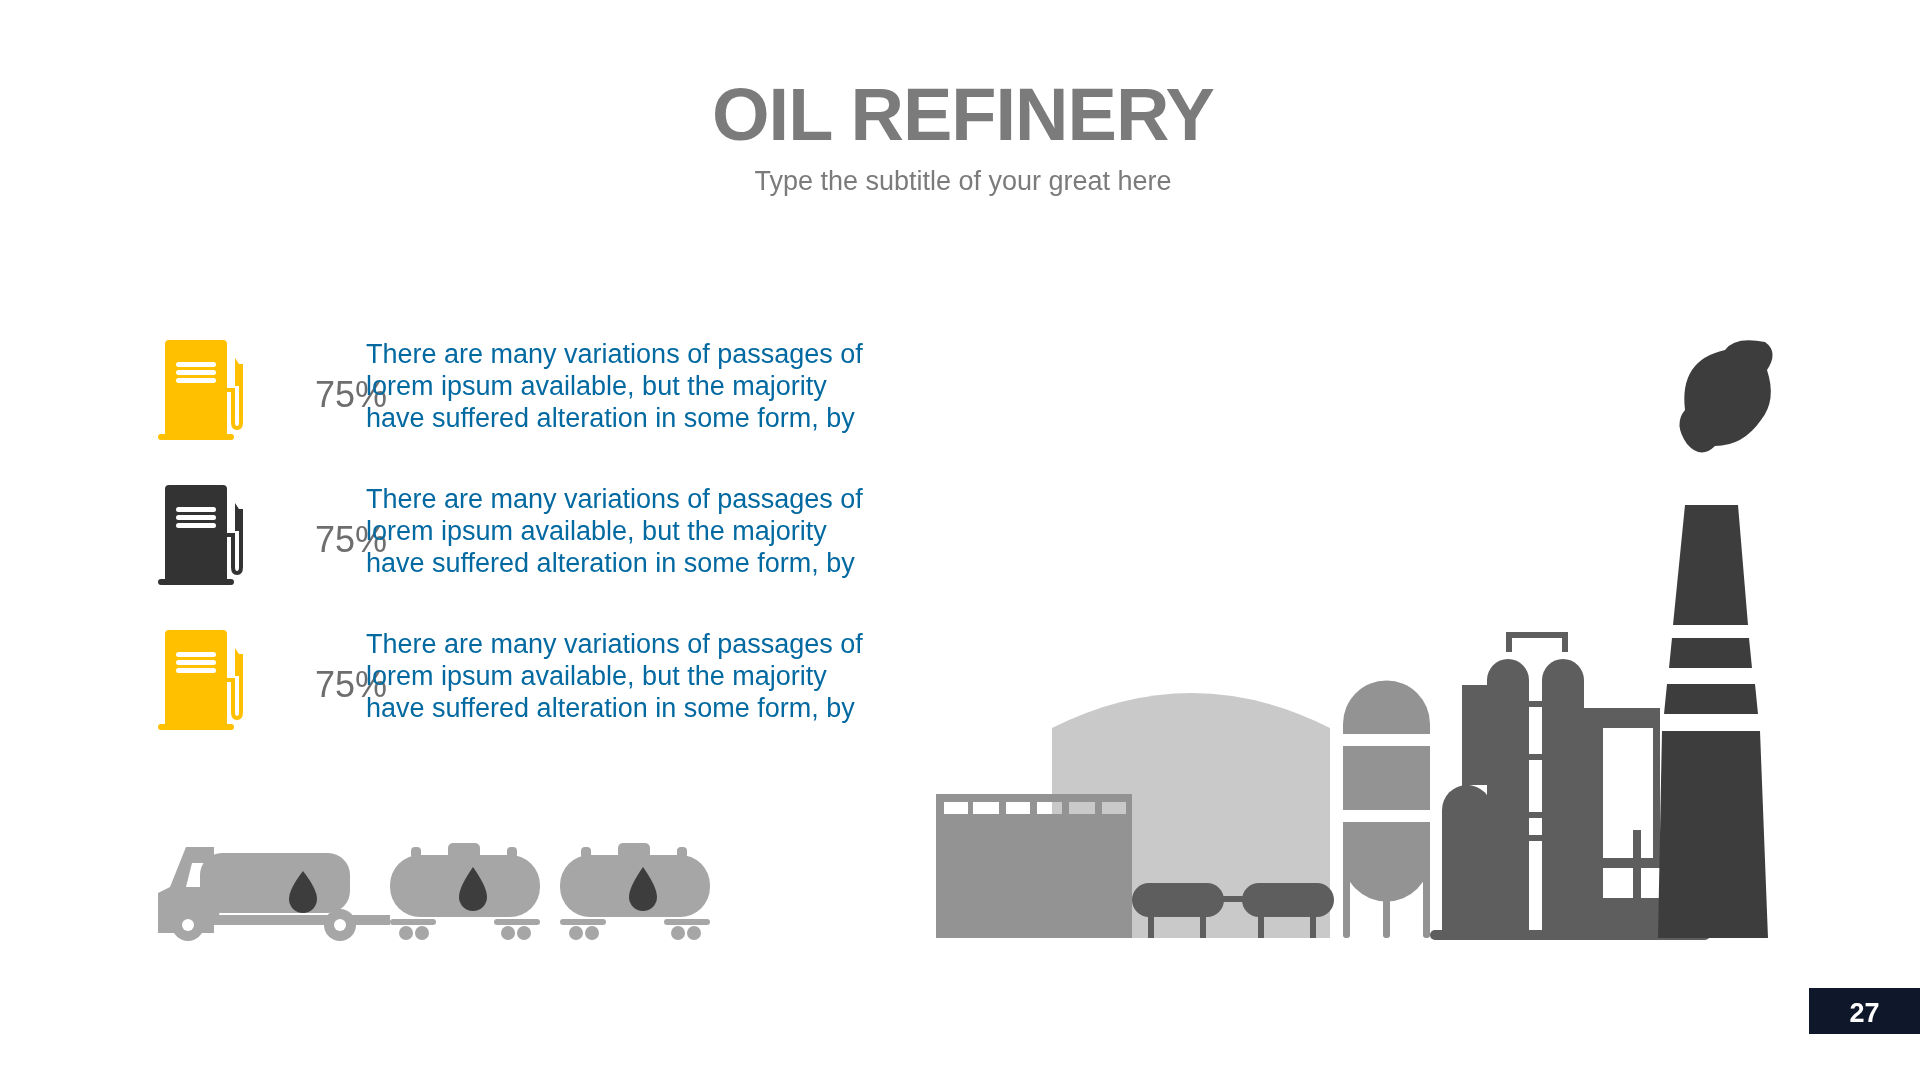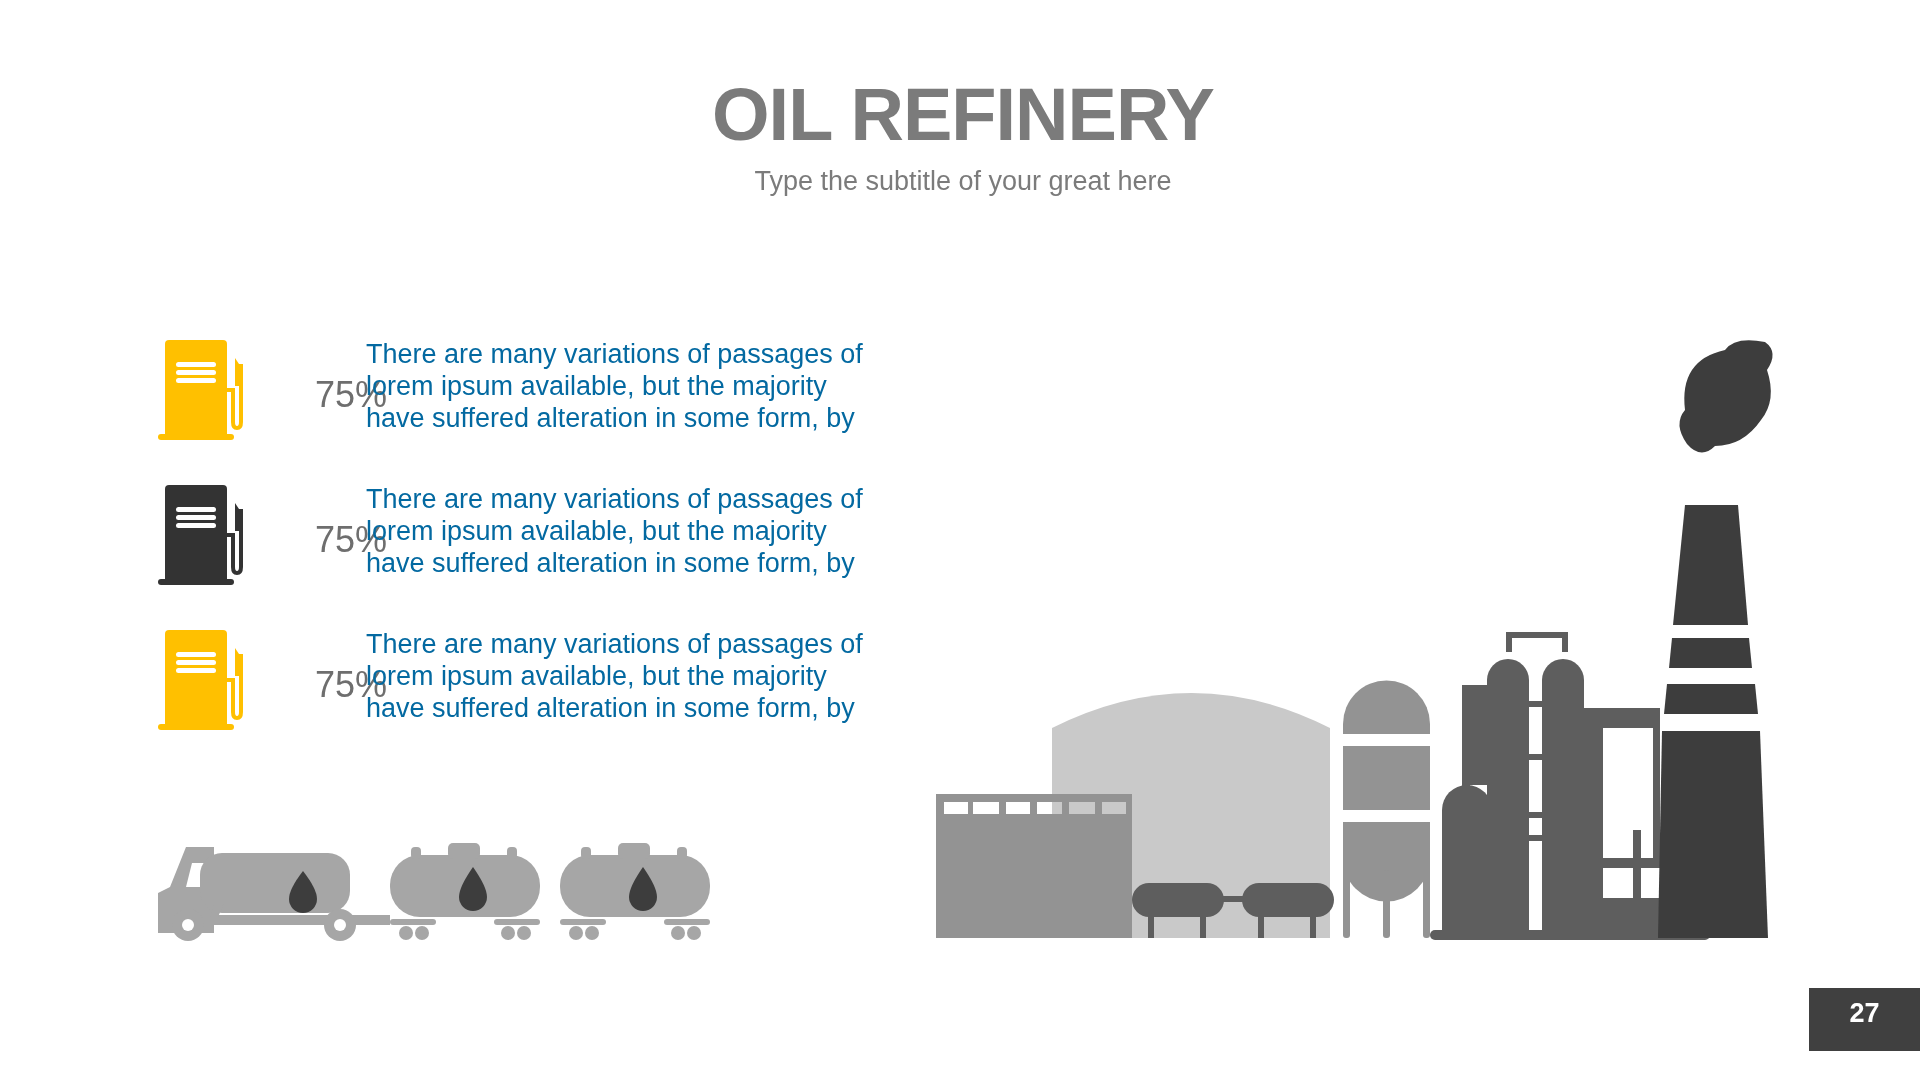--- a/index.html
+++ b/index.html
@@ -8,21 +8,21 @@
   .title { position:absolute; left:0; width:1926px; top:72px; text-align:center;
            font-size:74px; font-weight:bold; color:#7b7b7b; letter-spacing:-1px; }
   .subtitle { position:absolute; left:0; width:1926px; top:166px; text-align:center;
               font-size:27px; color:#7b7b7b; }
   .row { position:absolute; left:158px; width:720px; height:110px; }
   .row .icon { position:absolute; left:0; top:0; width:96px; height:104px; }
   .row .pct { position:absolute; left:116px; top:36px; font-size:36px; color:#6e6e6e;margin-left:41px; }
   .row .desc { position:absolute; left:208px; top:0; width:520px; font-size:27px; line-height:32px; color:#0369a1; }
   .trucks { position:absolute; left:158px; top:833px; }
   .refinery { position:absolute; left:930px; top:330px; }
-  .page-num { position:absolute; left:1809px; top:988px; width:111px; height:63px; background:#404040;
+  .page-num { position:absolute; left:1809px; top:988px; width:111px; height:46px; background:#0f172a;
               color:#ffffff; font-size:27px; font-weight:bold; text-align:center; line-height:50px; }
 </style>
 </head>
 <body>
 
 <div class="title">OIL REFINERY</div>
 <div class="subtitle">Type the subtitle of your great here</div>
 
 <div class="row" style="top:338px;">
   <svg class="icon" viewBox="0 0 96 104">

